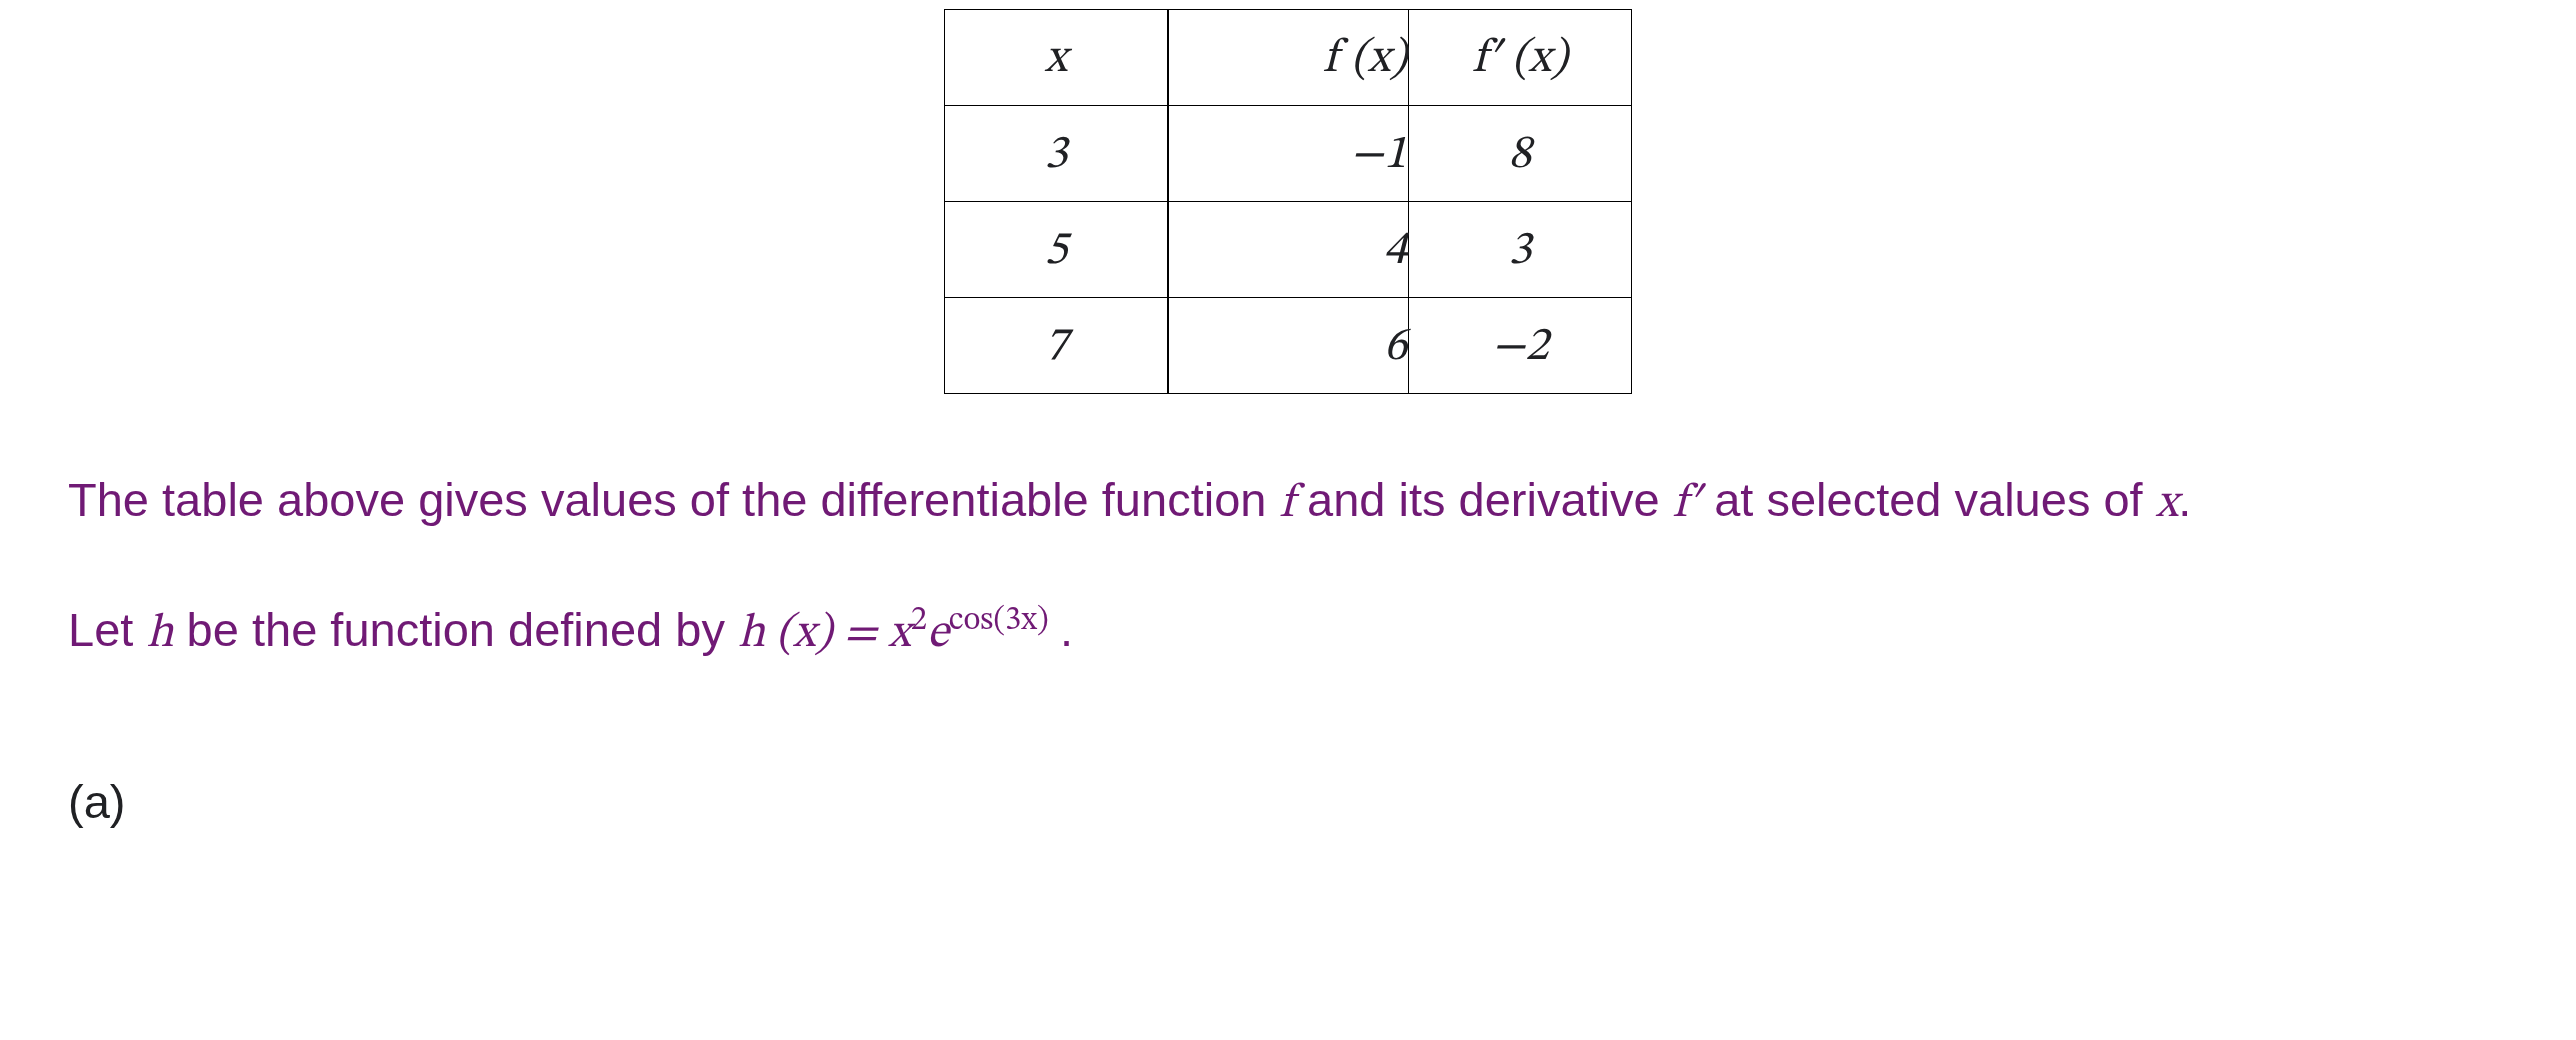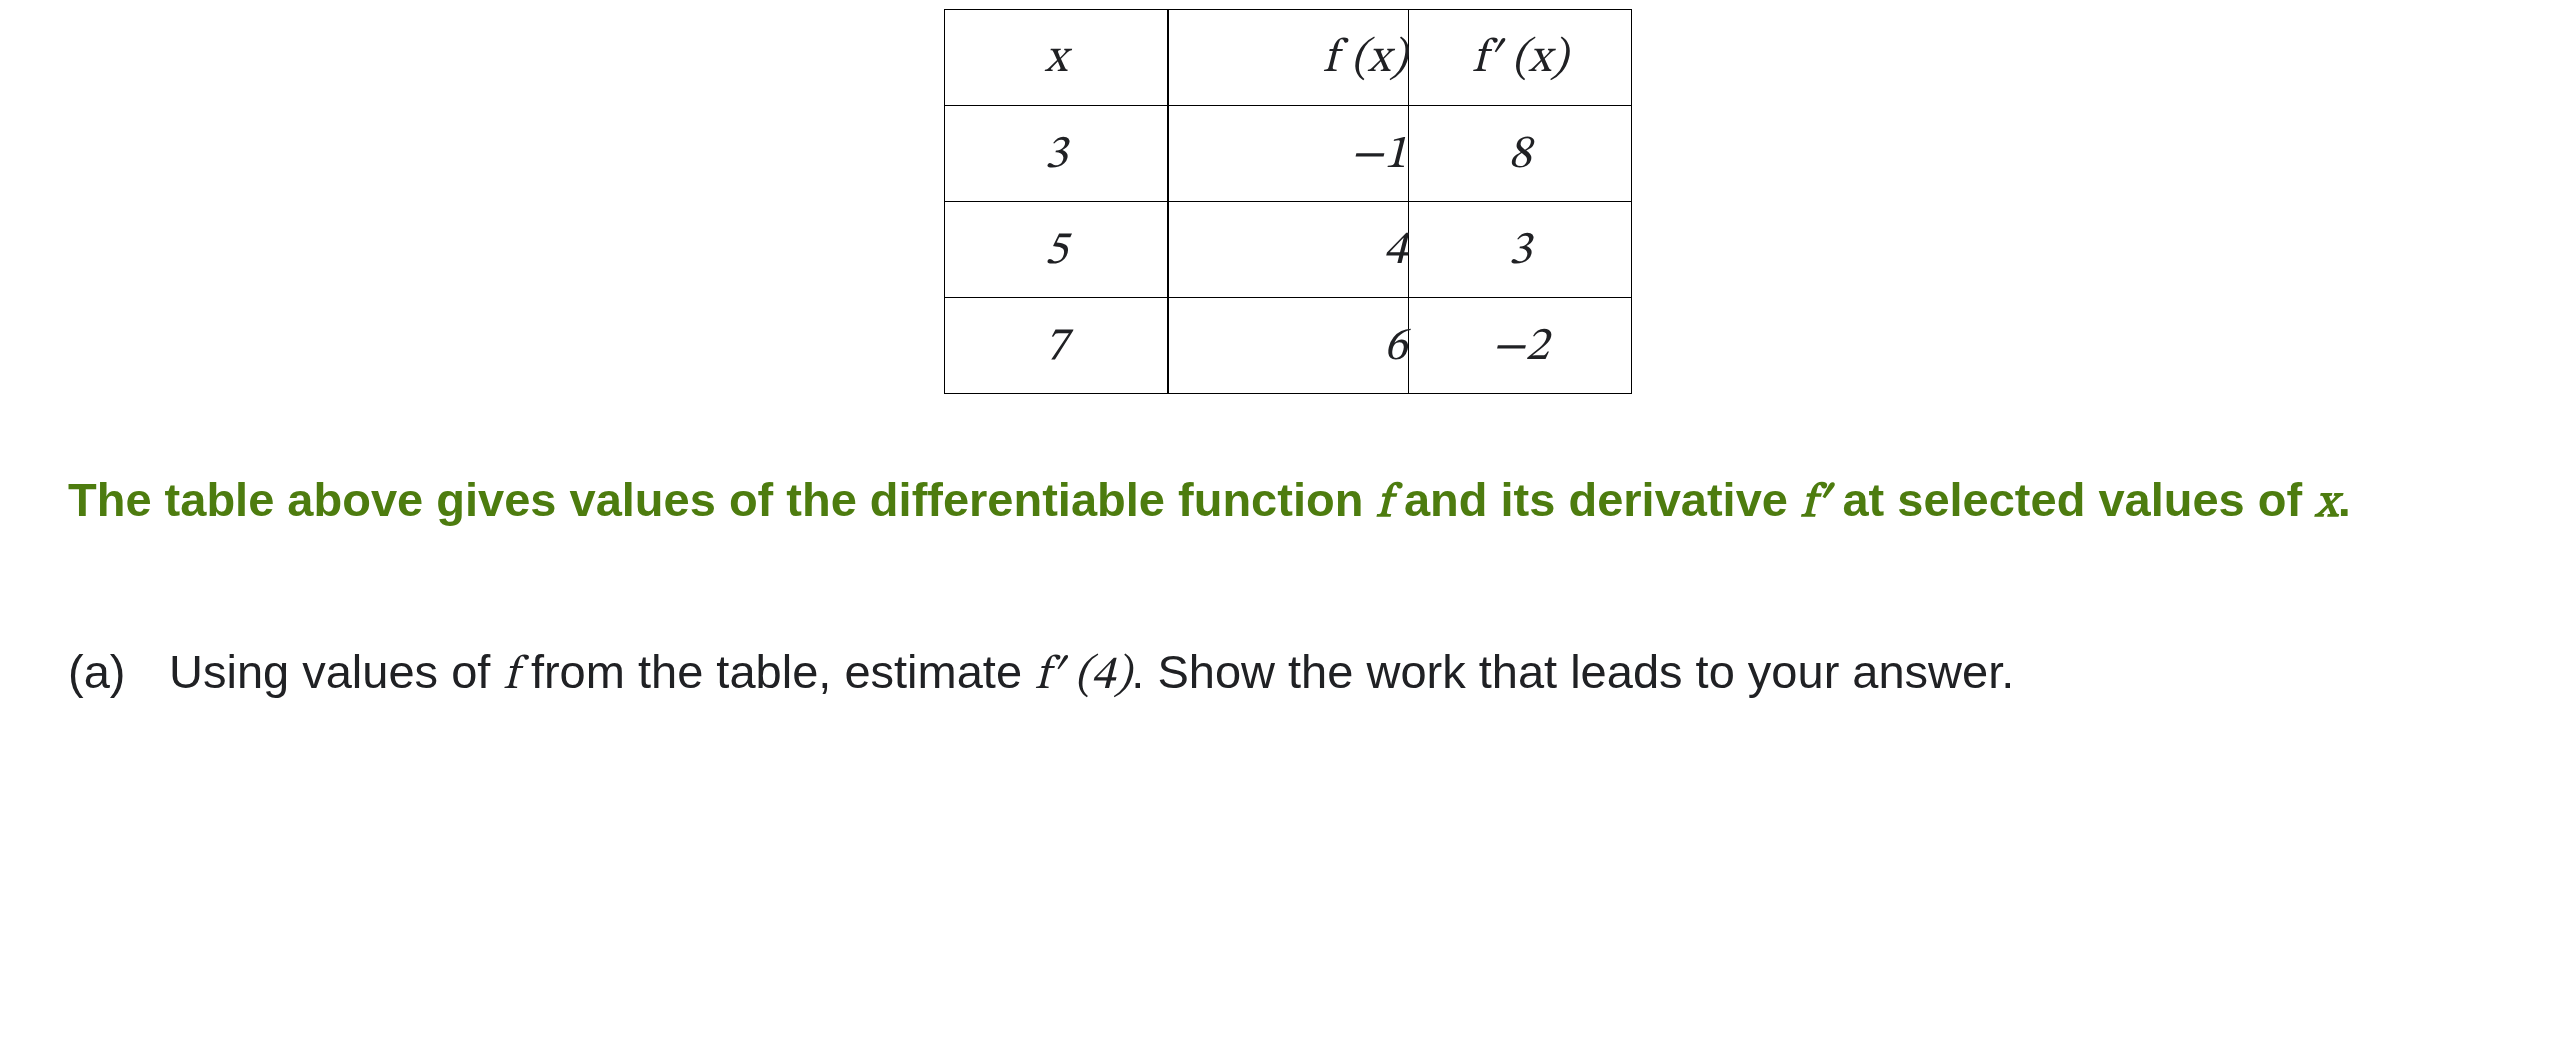--- a/index.html
+++ b/index.html
@@ -38,22 +38,22 @@
 
   .math {
     font-family: "Cambria Math", "STIX Two Math", "Latin Modern Math", "Times New Roman", serif;
     font-style: italic;
   }
   .math .rm { font-style: normal; }
   .math sup { font-size: 0.7em; }
 
   p.stem {
     margin: 0 0 51px 0;
-    font-weight: 700;
-    color: #4d7c0f;
+    font-weight: 400;
+    color: #701a75;
   }
   .part {
     display: flex;
     gap: 25px;
     margin-top: 93px;
   }
   .part .label {
     min-width: 76px;
   }
 </style>
@@ -91,25 +91,27 @@
 
   <p class="stem">
     <span>The table above gives values of the differentiable function </span>
     <span class="math">f</span>
     <span> and its derivative </span>
     <span class="math">f′</span>
     <span> at selected values of </span>
     <span class="math">x</span><span>.</span>
   </p>
 
+  <p class="stem">
+    <span>Let </span>
+    <span class="math">h</span>
+    <span> be the function defined by </span>
+    <span class="math">
+      <span>h (x) = </span><span>x</span><sup class="rm">2</sup><span>e</span><sup><span class="rm">cos(3x)</span></sup>
+    </span><span>.</span>
+  </p>
 
   <div class="part">
     <div class="label">(a)</div>
-    <div>
-      <span>Using values of </span>
-      <span class="math">f</span>
-      <span> from the table, estimate </span>
-      <span class="math">f′ (4)</span><span>. Show the work that leads to your answer.</span>
-    </div>
   </div>
 
 </div>
 
 
 </body></html>

